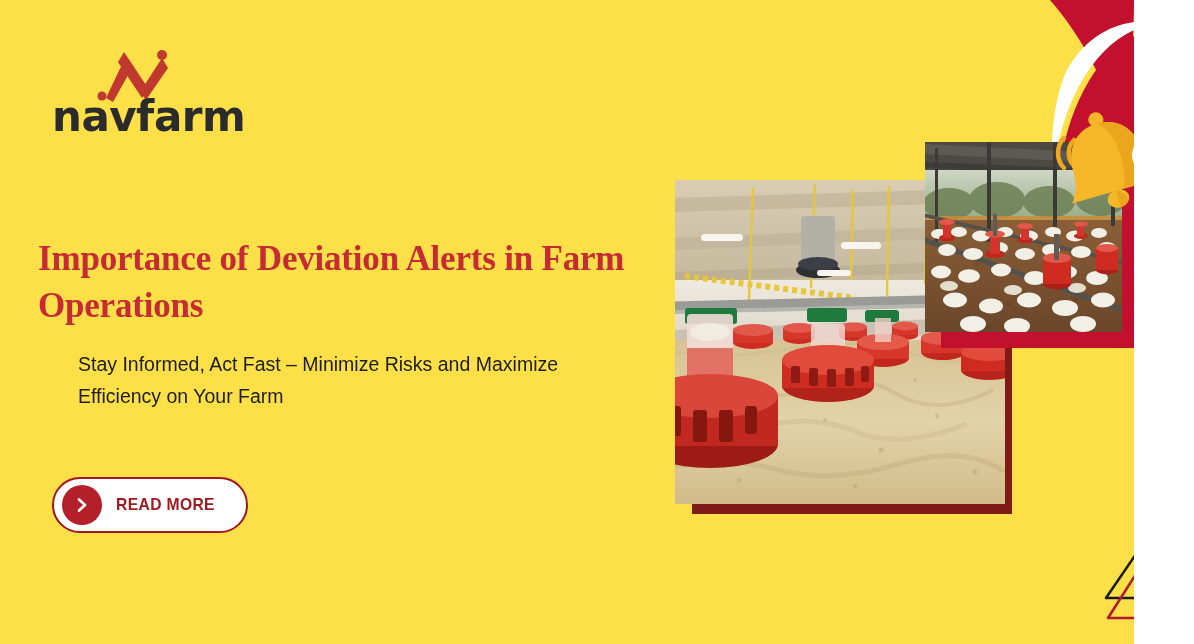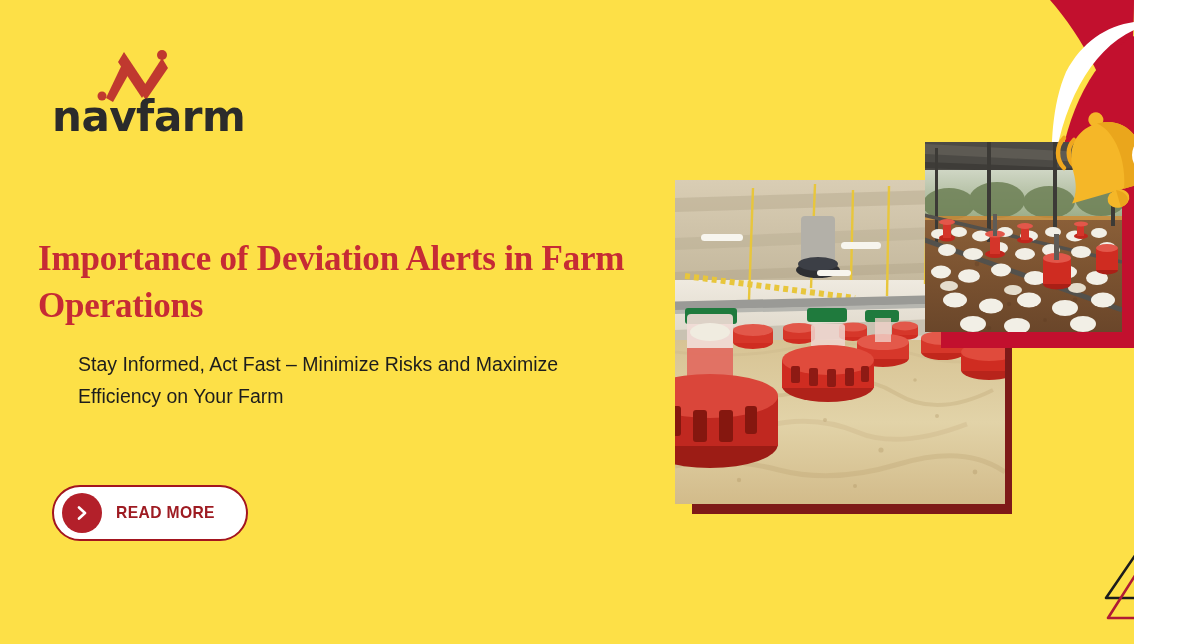--- a/index.html
+++ b/index.html
@@ -91,21 +91,20 @@
     height: 56px;
     min-width: 156px;
     box-sizing: border-box;
     border: 2px solid #a3151f;
     border-radius: 30px;
     display: flex;
     align-items: center;
     background: #ffffff;
     padding: 0 22px 0 8px;
     cursor: pointer;
-    margin-top: 8px;
   }
   .cta-circle {
     width: 40px;
     height: 40px;
     border-radius: 50%;
     background: #b3202a;
     display: flex;
     align-items: center;
     justify-content: center;
     flex: 0 0 auto;

